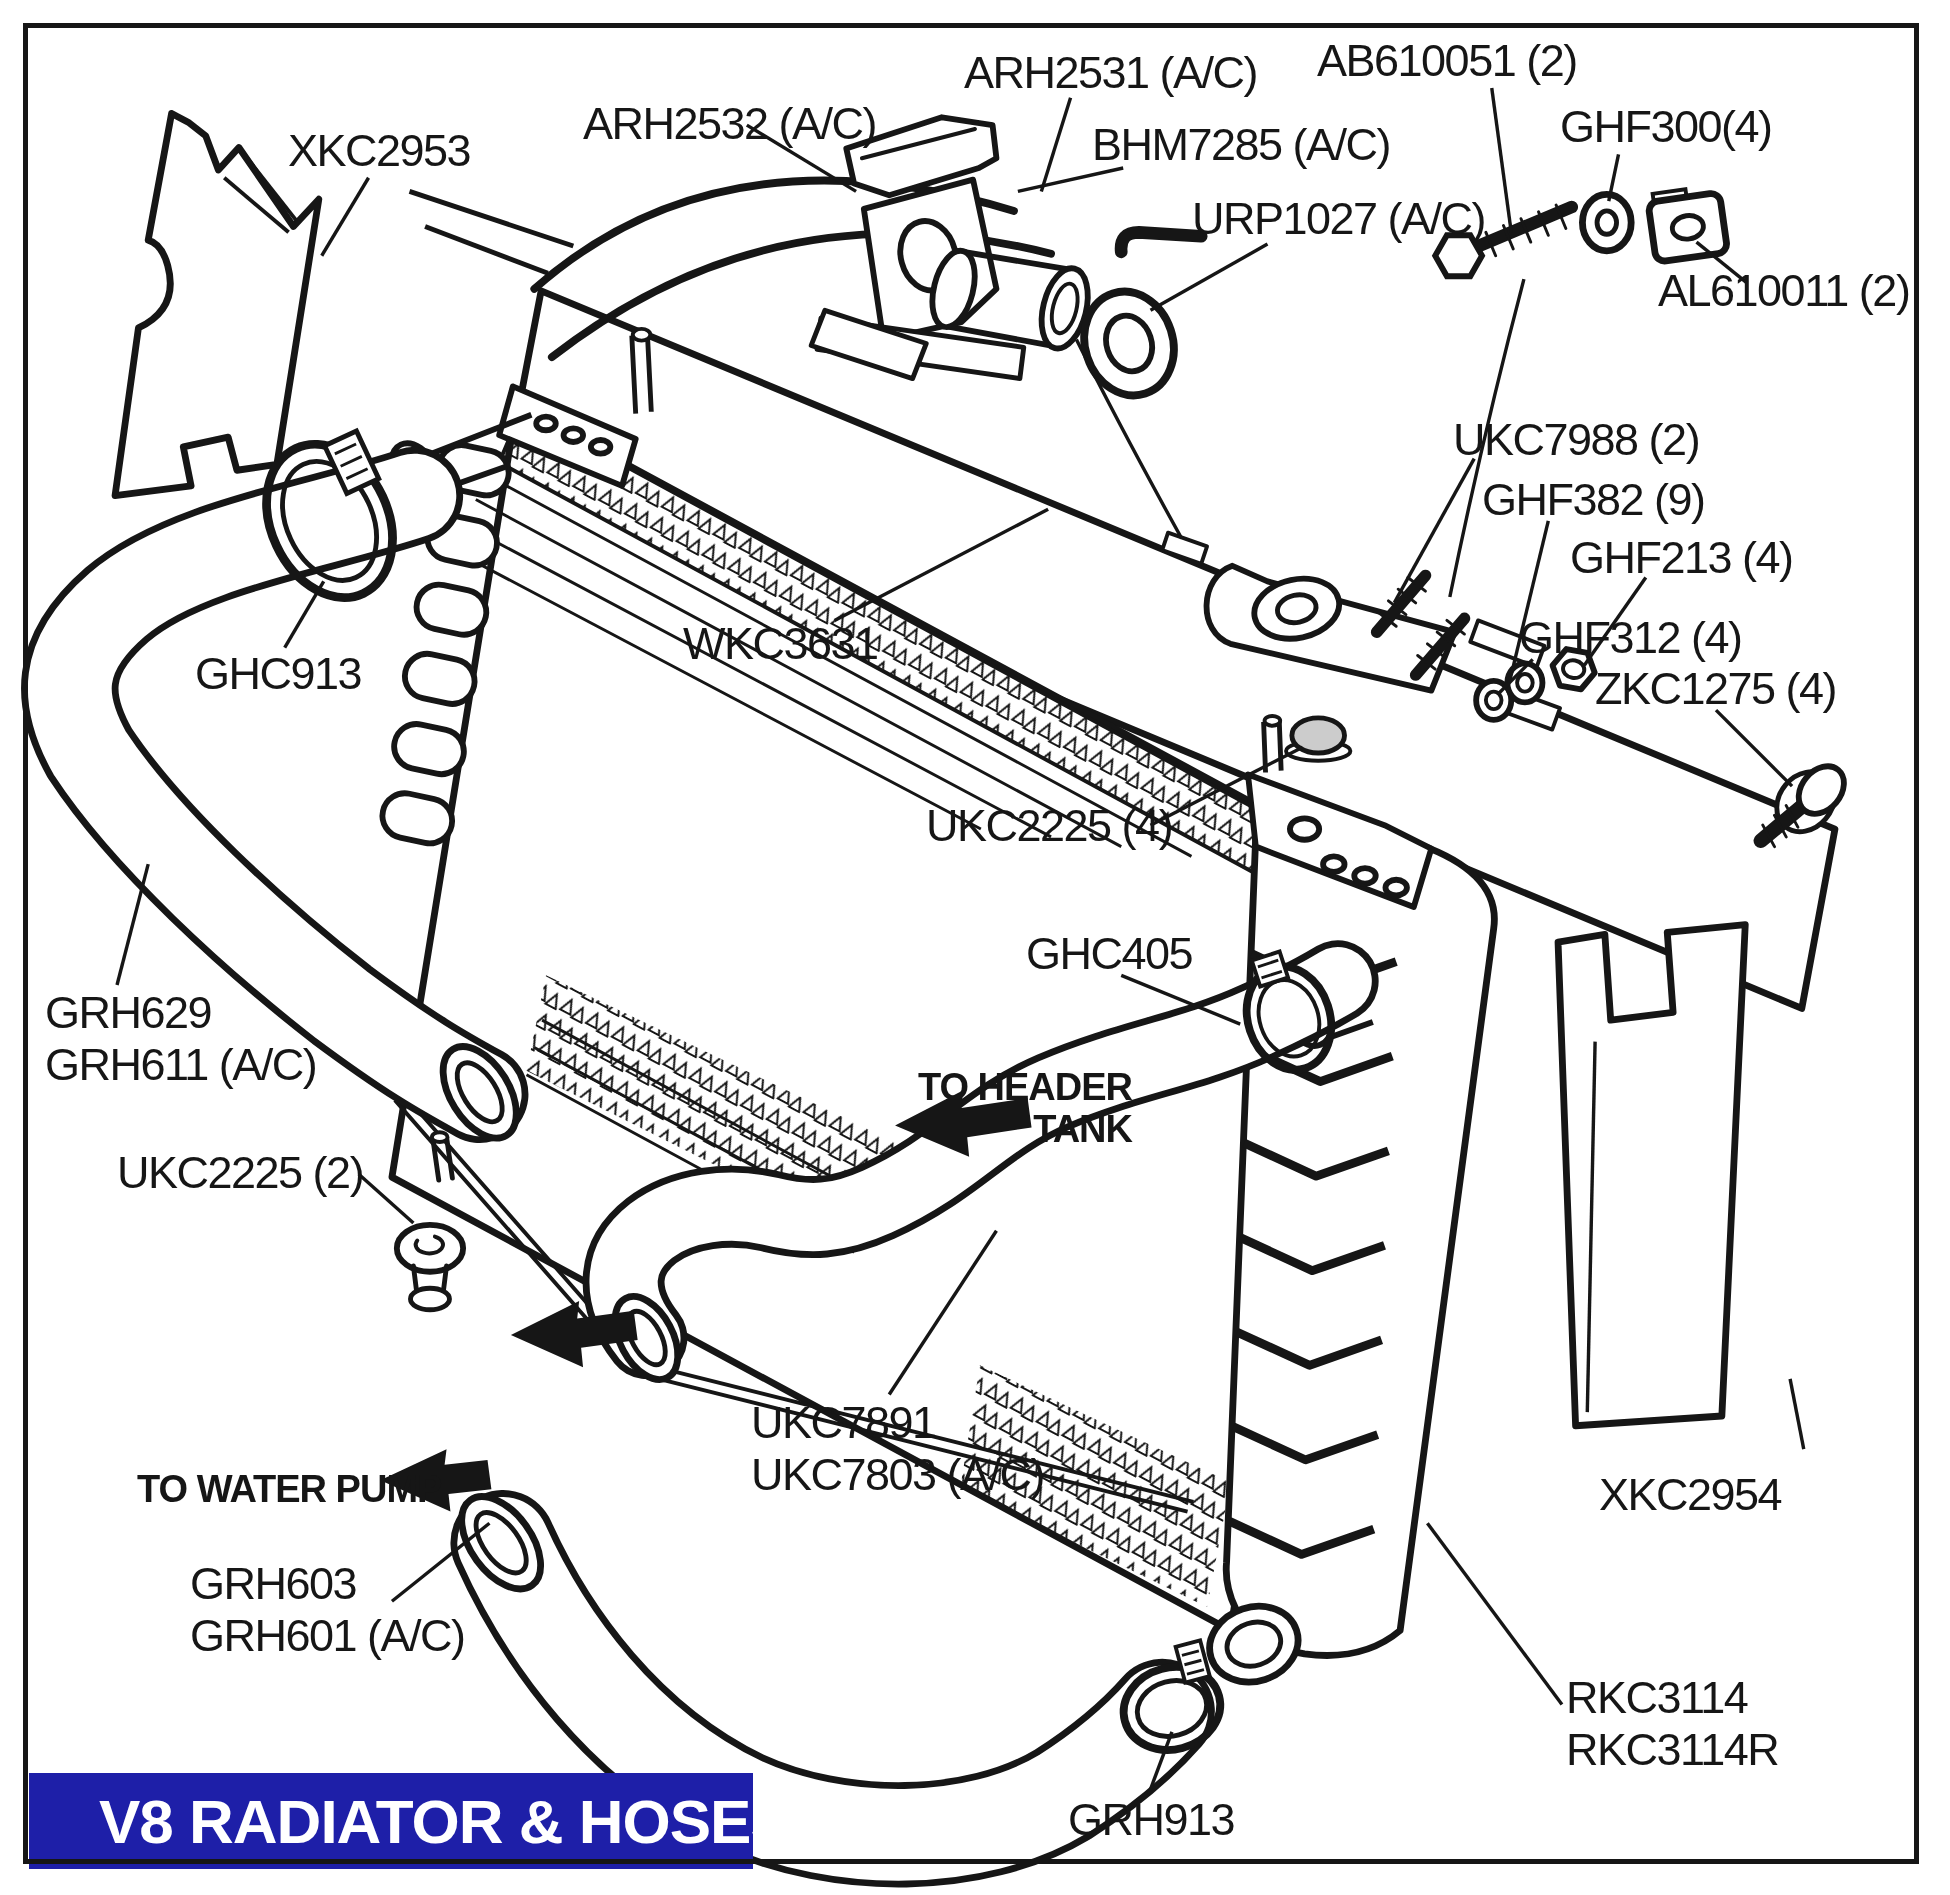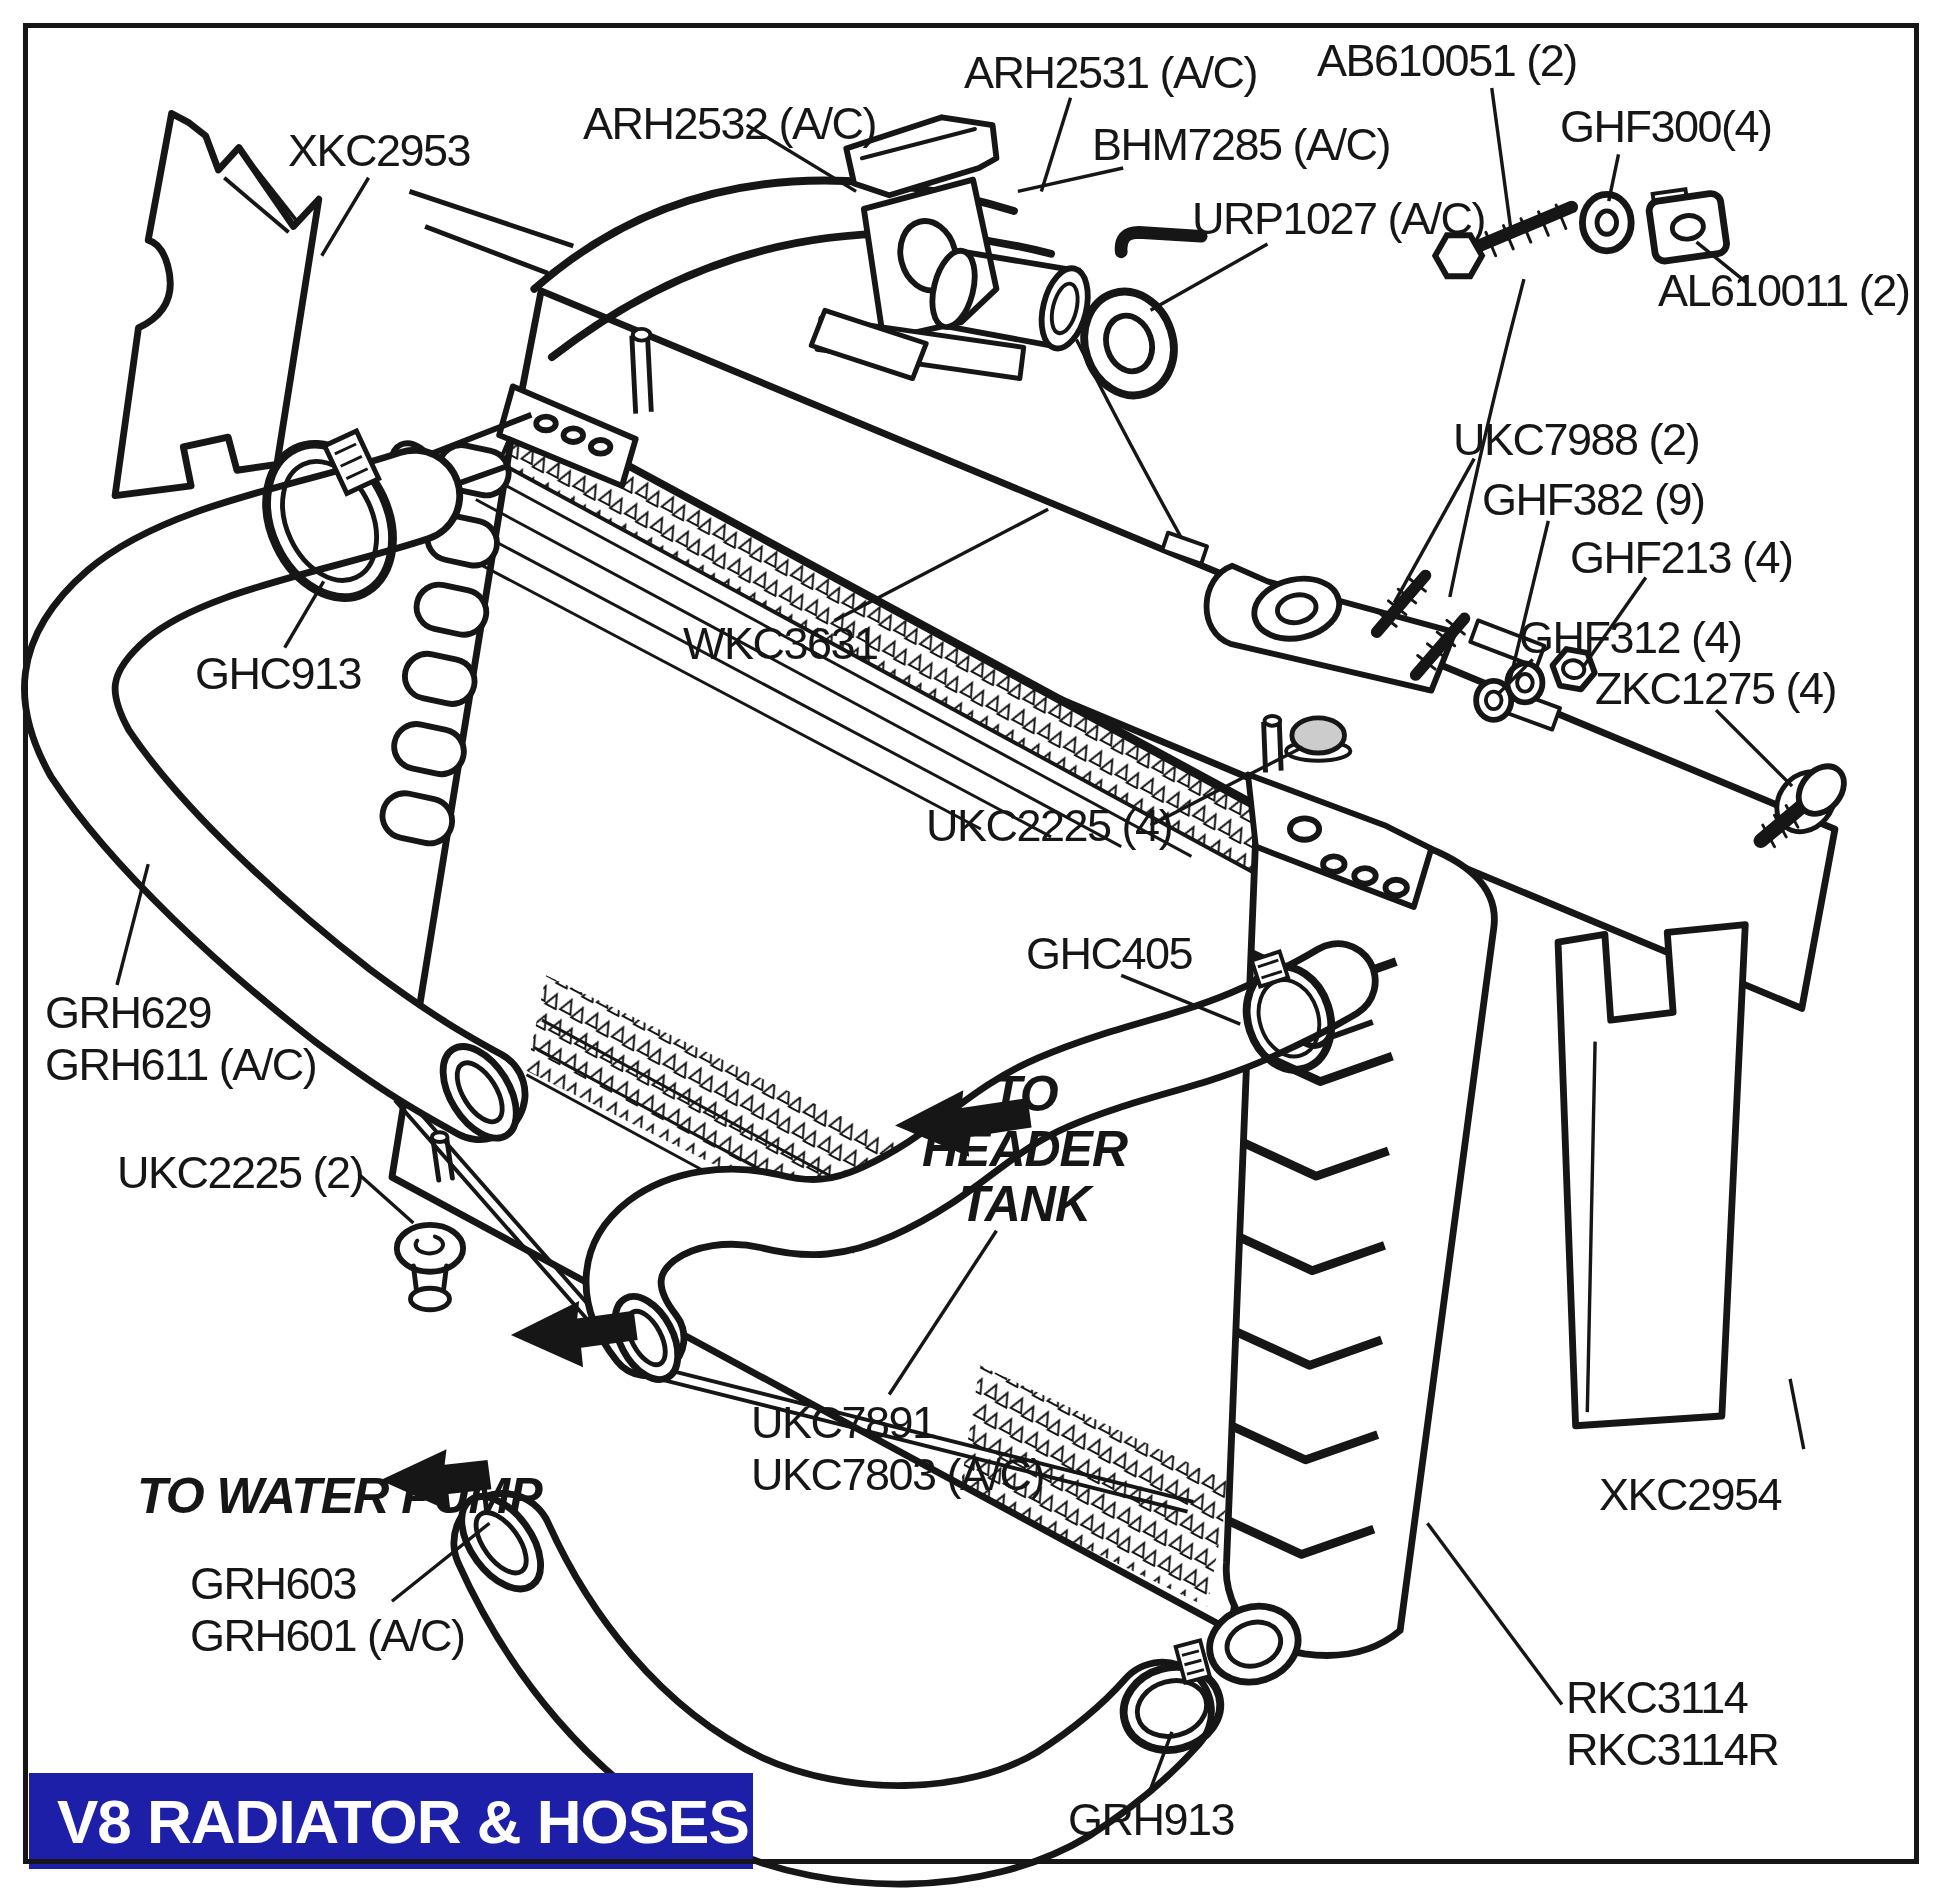--- a/index.html
+++ b/index.html
@@ -13,30 +13,30 @@
   .frame{
     position:absolute; left:23.4px; top:23.4px; width:1896px; height:1841px;
     border:5.9px solid var(--ink); box-sizing:border-box; pointer-events:none;
   }
   svg.art{position:absolute; left:0; top:0; width:1950px; height:1896px;}
   .plabel{
     position:absolute; font-weight:400; font-size:45px; line-height:1.16;
     letter-spacing:-1.5px; color:var(--ink); white-space:pre-line;
   }
   .flabel{
-    position:absolute; font-weight:700; font-style:italic; font-size:50px; line-height:1.1;
-    letter-spacing:-1px; color:var(--ink); white-space:pre-line; text-align:center;
+    position:absolute; font-weight:700; font-size:38px; line-height:1.1;
+    letter-spacing:-1px; color:var(--ink); white-space:pre-line; text-align:right;
   }
   .banner{
     position:absolute; left:29px; top:1773px; width:724px; height:96px;
     background:var(--banner_bg); display:flex; align-items:center;
   }
   .banner span{
     color:var(--banner_text); font-weight:700; font-size:62px; letter-spacing:-1px;
-    padding-left:28px; white-space:nowrap;
+    padding-left:46px; white-space:nowrap;margin-left:24px;
   }
 </style>
 </head>
 <body>
 
 <div class="stage">
 
   <svg class="art" viewBox="0 0 2000 1944">
     <defs>
       <pattern id="hatch" width="30" height="24" patternUnits="userSpaceOnUse" patternTransform="rotate(28)">

